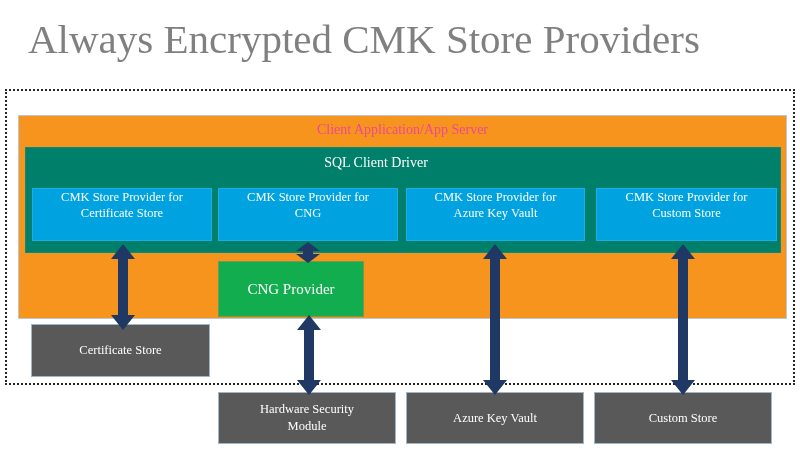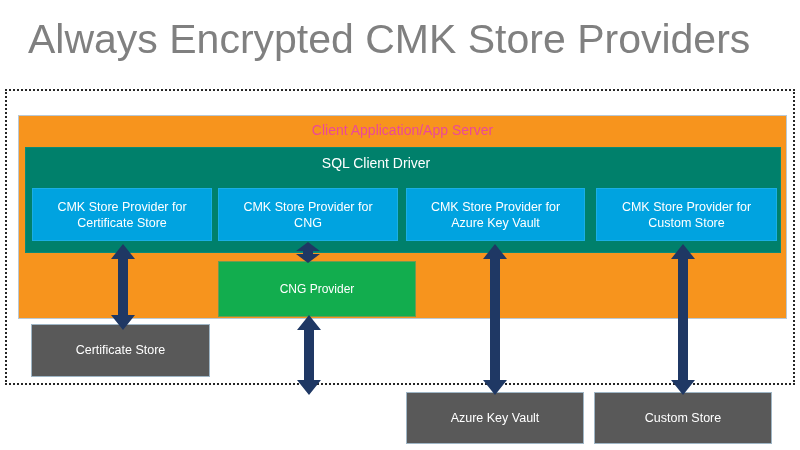--- a/index.html
+++ b/index.html
@@ -1,21 +1,21 @@
 <!DOCTYPE html>
 <html><head>
 <meta charset="utf-8">
 <style>
   html,body{margin:0;padding:0;}
   body{
     width:800px;height:450px;background:#ffffff;
     font-family:"Liberation Sans", sans-serif;
     overflow:hidden;position:relative;
   }
-  #stage{position:absolute;left:0;top:0;width:800px;height:450px;}
+  #stage{position:absolute;left:0;top:0;width:800px;height:450px;font-family:Liberation Serif, serif;}
 
   .page-title{
     position:absolute;left:28px;top:16px;
     font-size:41px;line-height:46px;
     color:#808080;font-weight:400;letter-spacing:0px;
     white-space:nowrap;
   }
 
   
   .machine-box{
@@ -46,33 +46,33 @@
   .teal-label{
     position:absolute;left:25px;top:152px;width:702px;
     text-align:center;font-size:14px;color:#ffffff;line-height:22px;
   }
 
   
   .provider{
     position:absolute;top:188px;height:53px;
     background:#00A3E0;border:1px solid #1aaee6;box-sizing:border-box;
     color:#ffffff;font-size:12.5px;line-height:16px;
-    display:flex;align-items:center;justify-content:center;text-align:center;
+    display:flex;align-items:flex-start;justify-content:center;text-align:center;
     padding:0 6px;
   }
   .p1{left:32px;width:180px;}
   .p2{left:218px;width:180px;}
   .p3{left:406px;width:179px;}
   .p4{left:596px;width:181px;}
 
   
   .cng-box{
-    position:absolute;left:218px;top:261px;width:198px;height:56px;
+    position:absolute;left:218px;top:261px;width:146px;height:56px;
     background:#12AD4E;border:1px solid #6f9a52;box-sizing:border-box;
-    color:#ffffff;font-size:12px;line-height:17px;
+    color:#ffffff;font-size:15px;line-height:17px;
     display:flex;flex-direction:column;align-items:center;justify-content:center;
     text-align:center;
   }
 
   
   .store{
     position:absolute;background:#595959;border:1px solid #9fb6c6;
     box-sizing:border-box;color:#ffffff;font-size:12.5px;line-height:17px;
     display:flex;align-items:center;justify-content:center;text-align:center;
     padding:0 6px;
@@ -126,20 +126,26 @@
     </span>
   </div>
 
   <div class="cng-box">
     <span>CNG Provider</span>
   </div>
 
   <div class="store s-cert">
     <span>Certificate Store</span>
   </div>
+  <div class="store s-hsm">
+    <span>
+      <span>Hardware Security</span><br>
+      <span>Module</span>
+    </span>
+  </div>
   <div class="store s-akv">
     <span>Azure Key Vault</span>
   </div>
   <div class="store s-cus">
     <span>Custom Store</span>
   </div>
 
   <div class="arrow" style="left:109px;top:243px;">
     <svg width="28" height="88" viewBox="0 0 28 88">
       <polygon points="14,1 26,16 19,16 19,72 26,72 14,87 2,72 9,72 9,16 2,16" fill="#1F3864"></polygon>

